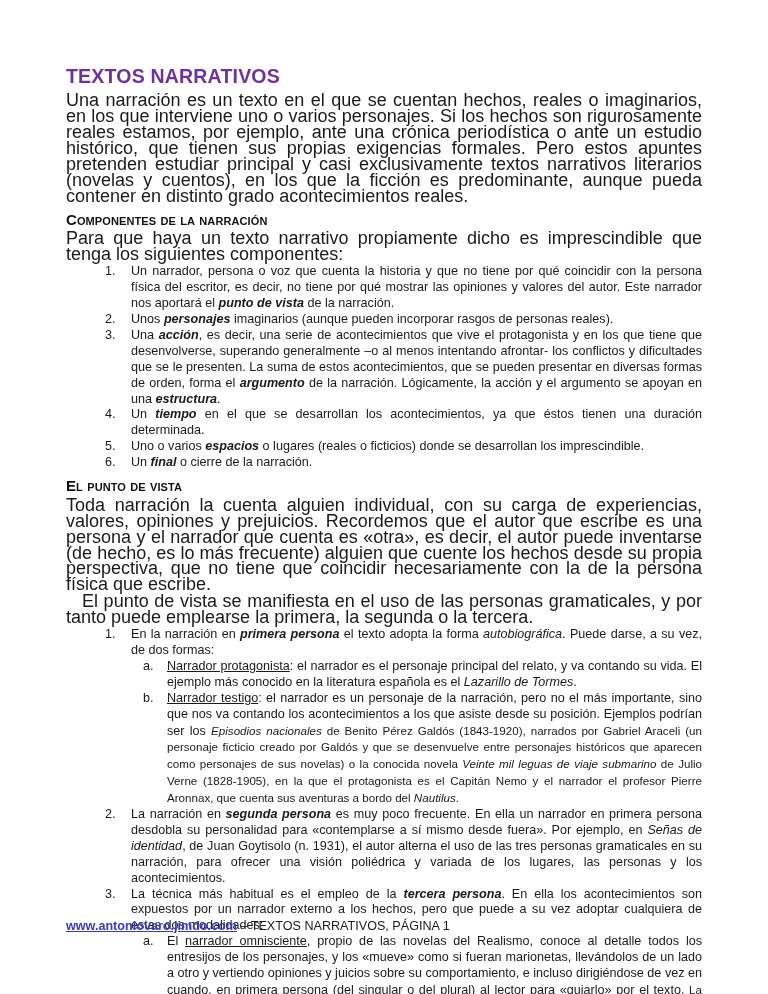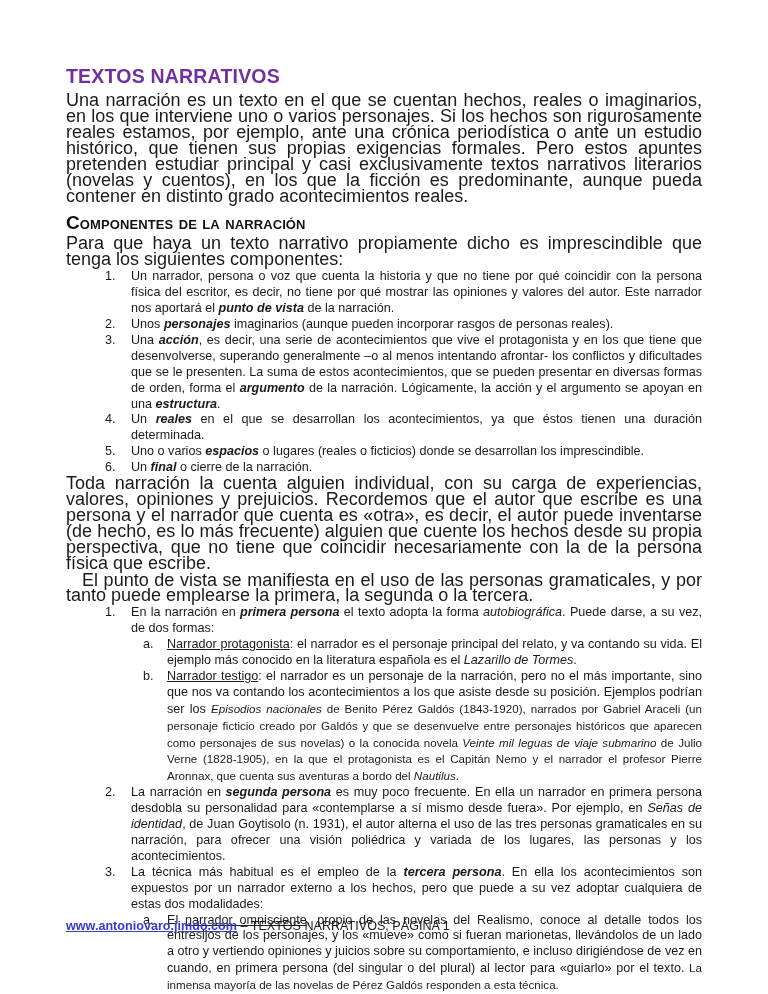--- a/index.html
+++ b/index.html
@@ -32,21 +32,21 @@
   h1.doc-title {
     font-size: 19.5px;
     font-weight: bold;
     color: #7030a0;
     margin: 0 0 5px 0;
     letter-spacing: 0.2px;
     line-height: 1.25;
   }
 
   h2.section-heading {
-    font-size: 19px;
+    font-size: 15px;
     font-weight: bold;
     color: #111;
     margin: 6px 0 2px 0;
     font-variant: small-caps;
     text-transform: lowercase;
     letter-spacing: 0.1px;
     line-height: 1.25;
   }
   h2.section-heading::first-letter {
     text-transform: uppercase;
@@ -153,25 +153,26 @@
     <p class="body-text">Una narración es un texto en el que se cuentan hechos, reales o imaginarios, en los que interviene uno o varios personajes. Si los hechos son rigurosamente reales estamos, por ejemplo, ante una crónica periodística o ante un estudio histórico, que tienen sus propias exigencias formales. Pero estos apuntes pretenden estudiar principal y casi exclusivamente textos narrativos literarios (novelas y cuentos), en los que la ficción es predominante, aunque pueda contener en distinto grado acontecimientos reales.</p>
 
     <h2 class="section-heading">COMPONENTES DE LA NARRACIÓN</h2>
 
     <p class="body-text">Para que haya un texto narrativo propiamente dicho es imprescindible que tenga los siguientes componentes:</p>
 
     <ol class="level1" id="componentes-list">
         <li><span class="marker">1.</span><span><span>Un narrador, persona o voz que cuenta la historia y que no tiene por qué coincidir con la persona física del escritor, es decir, no tiene por qué mostrar las opiniones y valores del autor. Este narrador nos aportará el </span><span class="bi">punto de vista</span><span> de la narración.</span></span></li>
         <li><span class="marker">2.</span><span><span>Unos </span><span class="bi">personajes</span><span> imaginarios (aunque pueden incorporar rasgos de personas reales).</span></span></li>
         <li><span class="marker">3.</span><span><span>Una </span><span class="bi">acción</span><span>, es decir, una serie de acontecimientos que vive el protagonista y en los que tiene que desenvolverse, superando generalmente –o al menos intentando afrontar-  los conflictos y dificultades que se le presenten. La suma de estos acontecimientos, que se pueden presentar en diversas formas de orden, forma el </span><span class="bi">argumento</span><span> de la narración. Lógicamente, la acción y el argumento se apoyan en una </span><span class="bi">estructura</span><span>.</span></span></li>
-        <li><span class="marker">4.</span><span><span>Un </span><span class="bi">reales</span><span> en el que se desarrollan los acontecimientos, ya que éstos tienen una duración determinada.</span></span></li>
+        <li><span class="marker">4.</span><span><span>Un </span><span class="bi">tiempo</span><span> en el que se desarrollan los acontecimientos, ya que éstos tienen una duración determinada.</span></span></li>
         <li><span class="marker">5.</span><span><span>Uno o varios </span><span class="bi">espacios</span><span> o lugares (reales o ficticios) donde se desarrollan los imprescindible.</span></span></li>
         <li><span class="marker">6.</span><span><span>Un </span><span class="bi">final</span><span> o cierre de la narración.</span></span></li>
       </ol>
 
+    <h2 class="section-heading">EL PUNTO DE VISTA</h2>
 
     <p class="body-text">Toda narración la cuenta alguien individual, con su carga de experiencias, valores, opiniones y prejuicios. Recordemos que el autor que escribe es una persona y el narrador que cuenta es «otra», es decir, el autor puede inventarse (de hecho, es lo más frecuente) alguien que cuente los hechos desde su propia perspectiva, que no tiene que coincidir necesariamente con la de la persona física que escribe.</p>
 
     <p class="body-text indented">El punto de vista se manifiesta en el uso de las personas gramaticales, y por tanto puede emplearse la primera, la segunda o la tercera.</p>
 
     <ol class="level1" id="viewpoint-list">
         <li><span class="marker">1.</span><span><span>En la narración en </span><span class="bi">primera persona</span><span> el texto adopta la forma </span><span class="it">autobiográfica</span><span>. Puede darse, a su vez, de dos formas:</span></span><ol class="level2">
             <li><span class="marker">a.</span><span><span class="itu">Narrador protagonista</span><span>: el narrador es el personaje principal del relato, y va contando su vida. El ejemplo más conocido en la literatura española es el </span><span class="it">Lazarillo de Tormes</span><span>.</span></span></li>
             <li><span class="marker">b.</span><span><span class="itu">Narrador testigo</span><span>: el narrador es un personaje de la narración, pero no el más importante, sino que nos va contando los acontecimientos a los que asiste desde su posición. Ejemplos podrían ser los </span><span class="it small">Episodios nacionales</span><span class="small"> de Benito Pérez Galdós (1843-1920), narrados por Gabriel Araceli (un personaje ficticio creado por Galdós y que se desenvuelve entre personajes históricos que aparecen como personajes de sus novelas) o la conocida novela </span><span class="it small">Veinte mil leguas de viaje submarino</span><span class="small"> de Julio Verne (1828-1905), en la que el protagonista es el Capitán Nemo y el narrador el profesor Pierre Aronnax, que cuenta sus aventuras a bordo del </span><span class="it small">Nautilus</span><span class="small">.</span></span></li>
           </ol></li>

